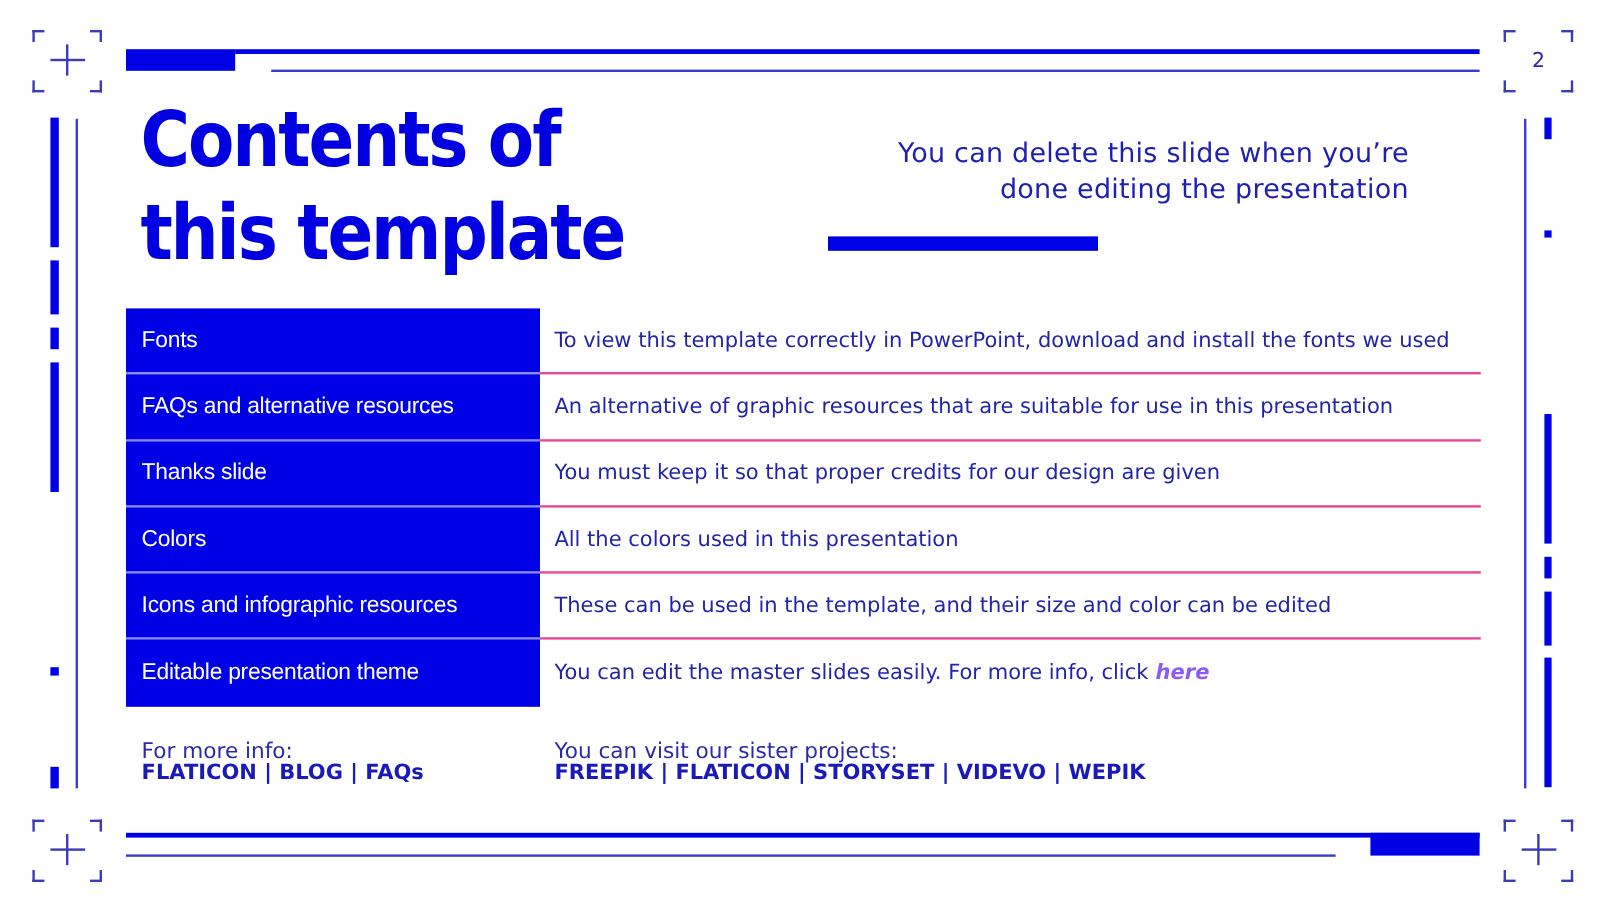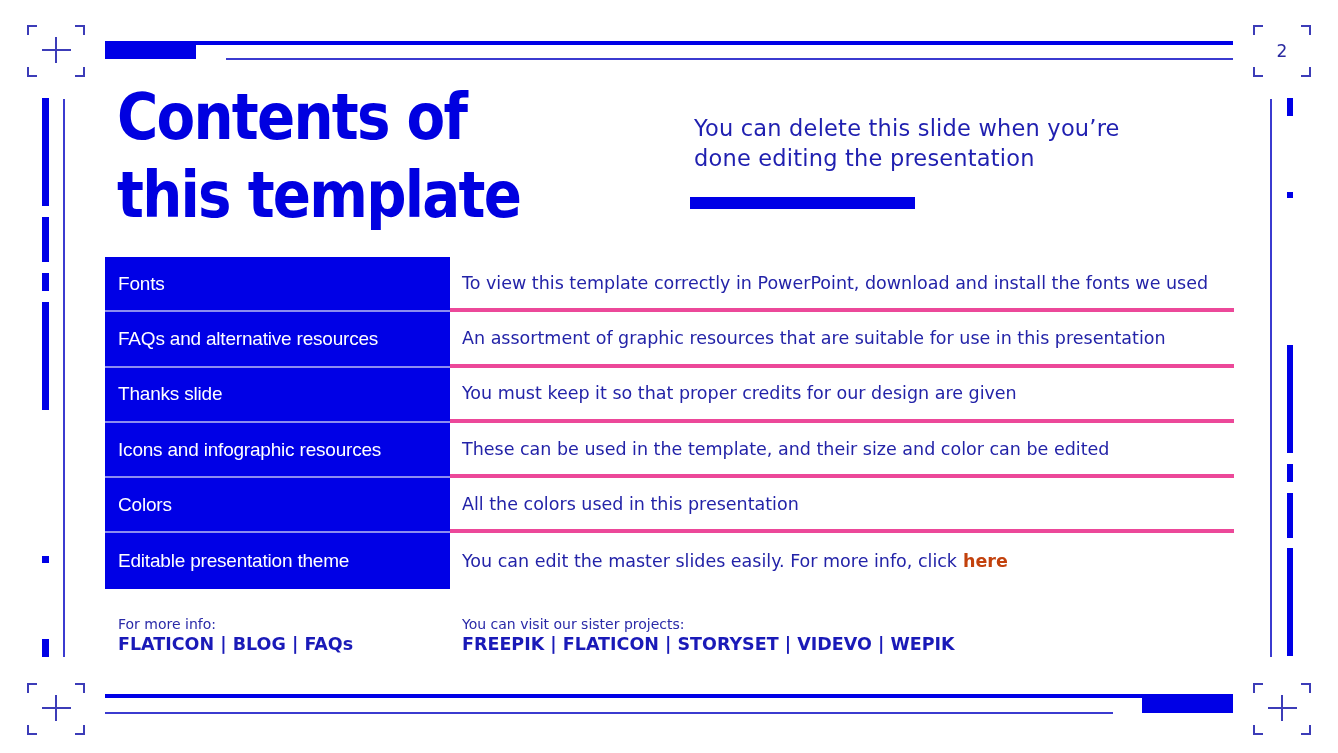--- a/index.html
+++ b/index.html
@@ -21,41 +21,41 @@
   .corner .pv { position: absolute; left: 28px; top: 12px; width: 2px; height: 26px; background: #3c3cb8; }
   .corner .num { position: absolute; left: 0; top: 0; width: 100%; height: 100%; display: flex; align-items: center; justify-content: center; font-size: 17px; color: #2a2aa0; }
 
   .title {
     position: absolute; left: 117px; top: 78px; margin: 0;
     font-family: "DejaVu Sans", sans-serif; font-weight: bold; font-size: 64px; line-height: 78px;
     color: #0000e0; letter-spacing: -2px; transform: scaleX(0.88); transform-origin: left top;
   }
   .subtitle {
     position: absolute; left: 694px; top: 113px; width: 480px;
-    font-size: 22.5px; line-height: 30px; color: #1f1fb0; letter-spacing: 0.2px;
+    font-size: 22.5px; line-height: 30px; color: #1f1fb0; letter-spacing: 0.2px; text-align: right;
   }
   .sub-bar { position: absolute; left: 690px; top: 197px; width: 225px; height: 12px; background: #0000e6; }
 
   .table { position: absolute; left: 105px; top: 257px; width: 1129px; }
   .row { display: flex; height: 55.3px; }
   .row .label {
     width: 345px; background: #0000e6; color: #fff; display: flex; align-items: center;
     padding-left: 13px; box-sizing: border-box; font-size: 19px;
     border-bottom: 2px solid #8c8cf0;
     font-family: "Liberation Sans", sans-serif; letter-spacing: -0.2px;
   }
   .row:last-child .label { border-bottom: none; }
   .row .desc {
     flex: 1; display: flex; align-items: center; padding-left: 12px; box-sizing: border-box;
-    font-size: 17.5px; color: #2323a8; border-bottom: 4px solid #ec4899;
+    font-size: 17.5px; color: #2323a8; border-bottom: 2px solid #ec4899;
   }
   .row:last-child .desc { border-bottom: none; }
-  .row .desc b { color: #c2410c; margin-left: 6px; }
+  .row .desc b { color: #8b5cf6; margin-left: 6px; font-style: italic; }
 
-  .foot-small { position: absolute; font-size: 14px; color: #2a2aa8; }
+  .foot-small { position: absolute; font-size: 18px; color: #2a2aa8; }
   .foot-links { position: absolute; font-size: 17.5px; font-weight: bold; color: #1a1ab8; }
   .foot-links span.link { cursor: pointer; }
 </style>
 </head>
 <body>
 
 <div class="corner" style="left:27px;top:25px;">
   <div class="br tl"></div>
     <div class="br tr"></div>
     <div class="br bl"></div>
@@ -119,33 +119,33 @@
 <div class="subtitle">You can delete this slide when you’re done editing the presentation</div>
 <div class="sub-bar"></div>
 
 <div class="table">
   <div class="row">
     <div class="label">Fonts</div>
     <div class="desc">To view this template correctly in PowerPoint, download and install the fonts we used</div>
   </div>
   <div class="row">
     <div class="label">FAQs and alternative resources</div>
-    <div class="desc">An assortment of graphic resources that are suitable for use in this presentation</div>
+    <div class="desc">An alternative of graphic resources that are suitable for use in this presentation</div>
   </div>
   <div class="row">
     <div class="label">Thanks slide</div>
     <div class="desc">You must keep it so that proper credits for our design are given</div>
   </div>
   <div class="row">
+    <div class="label">Colors</div>
+    <div class="desc">All the colors used in this presentation</div>
+  </div>
+  <div class="row">
     <div class="label">Icons and infographic resources</div>
     <div class="desc">These can be used in the template, and their size and color can be edited</div>
-  </div>
-  <div class="row">
-    <div class="label">Colors</div>
-    <div class="desc">All the colors used in this presentation</div>
   </div>
   <div class="row">
     <div class="label">Editable presentation theme</div>
     <div class="desc">
       <span>You can edit the master slides easily. For more info, click</span>
       <b style="cursor:pointer;">here</b>
     </div>
   </div>
 </div>
 

